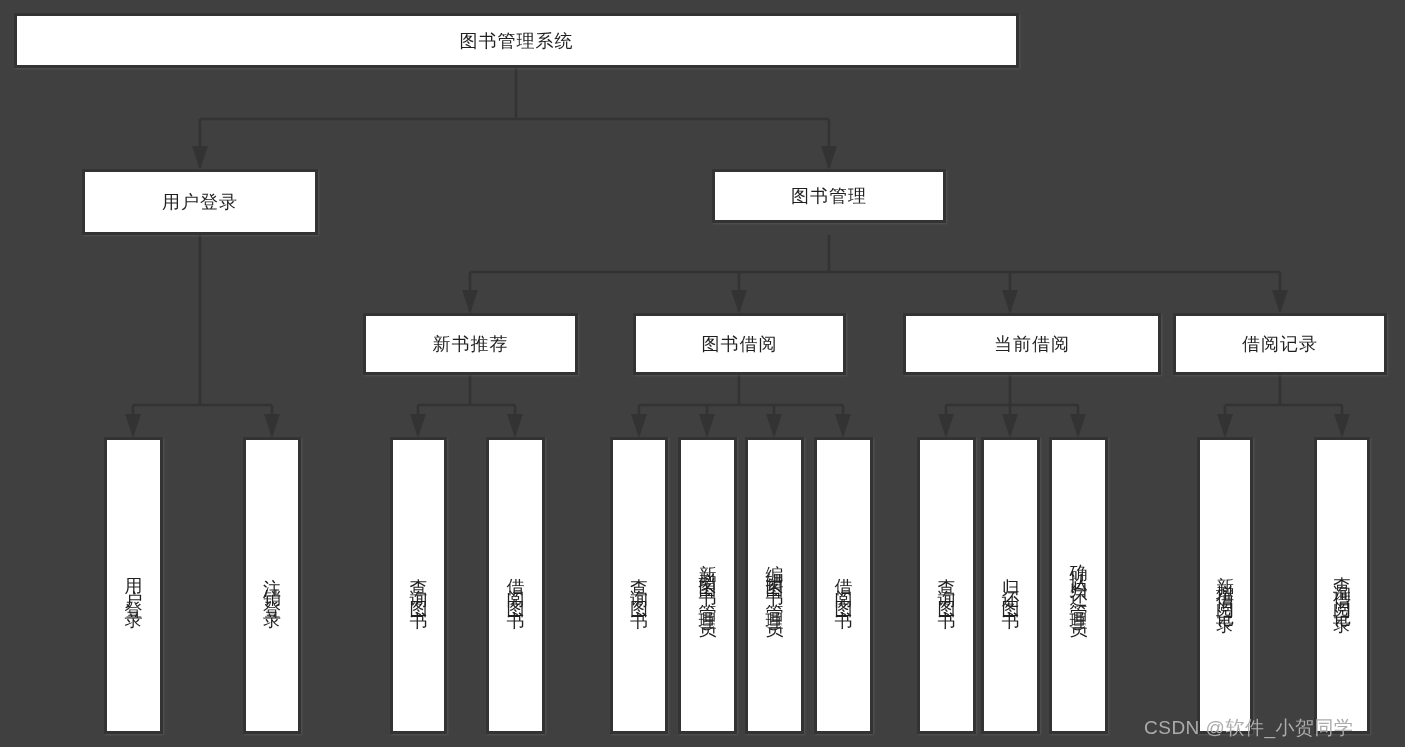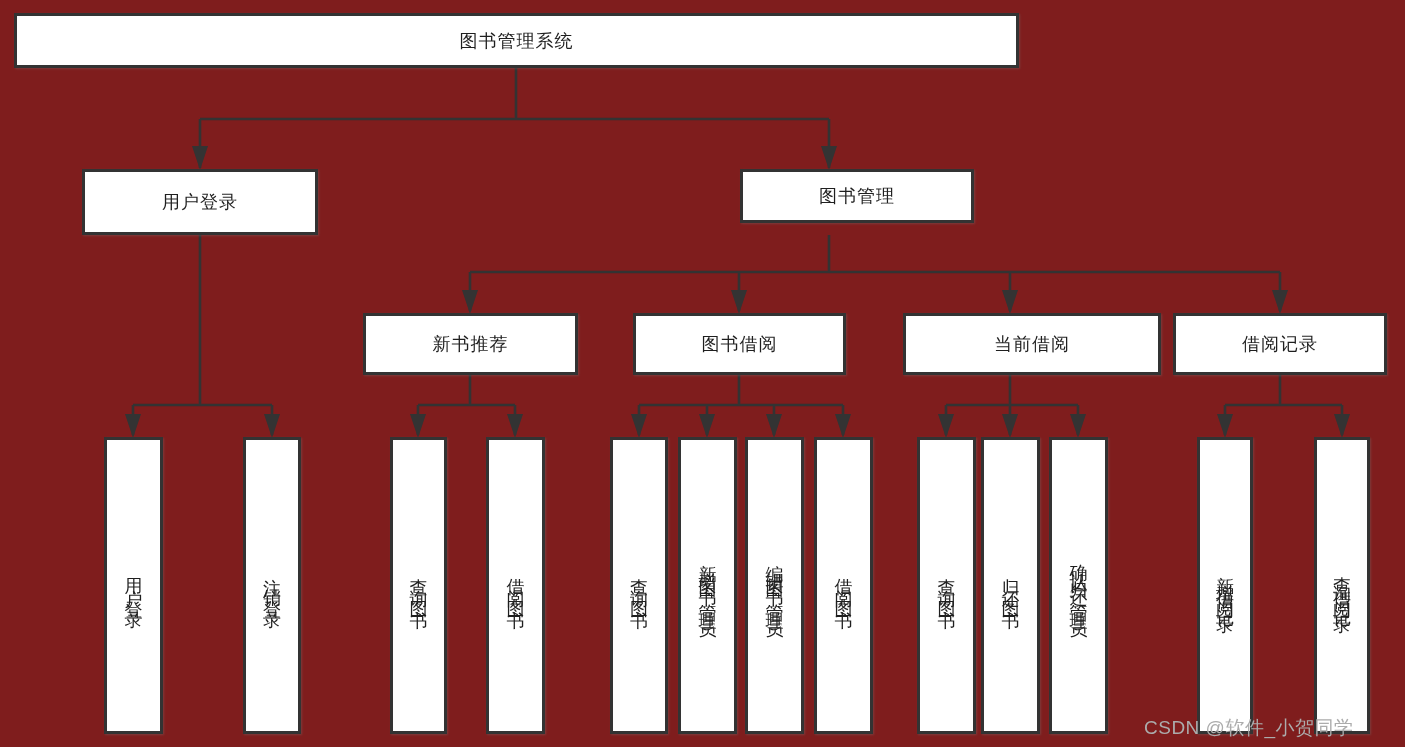--- a/index.html
+++ b/index.html
@@ -1,17 +1,17 @@
 <!DOCTYPE html>
 <html><head>
 <meta charset="utf-8">
 <style>
   html,body{margin:0;padding:0;background:#ffffff;}
   #stage{
-    position:relative;width:1405px;height:747px;background:#7f1d1d;overflow:hidden;
+    position:relative;width:1405px;height:747px;background:#404040;overflow:hidden;
     font-family:"Liberation Sans","DejaVu Sans",sans-serif;color:#1f1f1f;
   }
   #wires{position:absolute;left:0;top:0;z-index:0;}
   .node{
     position:absolute;background:#ffffff;border:3px solid #333333;box-sizing:border-box;
     display:flex;align-items:center;justify-content:center;z-index:1;
     font-size:18px;letter-spacing:1px;box-shadow:1px 1px 2px rgba(120,120,120,0.35);
   }
   .vnode{
     position:absolute;background:#ffffff;border:3px solid #333333;box-sizing:border-box;
@@ -19,21 +19,21 @@
     box-shadow:1px 1px 2px rgba(120,120,120,0.35);
   }
   .vnode span{
     writing-mode:vertical-rl;text-orientation:mixed;white-space:nowrap;
     font-size:18px;letter-spacing:11px;line-height:1;color:#1f1f1f;
   }
   .vnode.long span{letter-spacing:8px;}
   
   .b-root {left:14px;  top:13px;  width:1005px;height:55px;}
   .b-login{left:82px;  top:169px; width:236px; height:66px;}
-  .b-mgmt {left:712px; top:169px; width:234px; height:54px;margin-left:28px;}
+  .b-mgmt {left:712px; top:169px; width:234px; height:54px;}
   .b-l3a  {left:363px; top:313px; width:215px; height:62px;}
   .b-l3b  {left:633px; top:313px; width:213px; height:62px;}
   .b-l3c  {left:903px; top:313px; width:258px; height:62px;}
   .b-l3d  {left:1173px;top:313px; width:214px; height:62px;}
   .f1 {left:104px; top:437px;width:59px;height:297px;}
   .f2 {left:243px; top:437px;width:58px;height:297px;}
   .f3 {left:390px; top:437px;width:57px;height:297px;}
   .f4 {left:486px; top:437px;width:59px;height:297px;}
   .f5 {left:610px; top:437px;width:58px;height:297px;}
   .f6 {left:678px; top:437px;width:59px;height:297px;}

